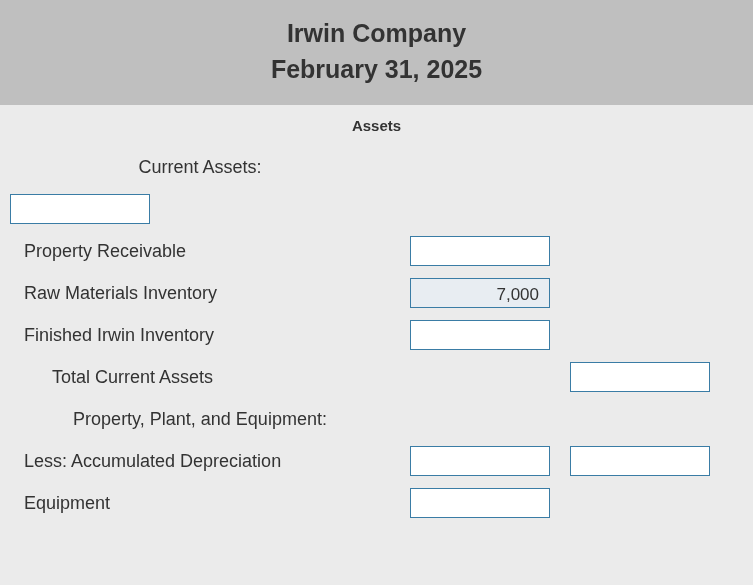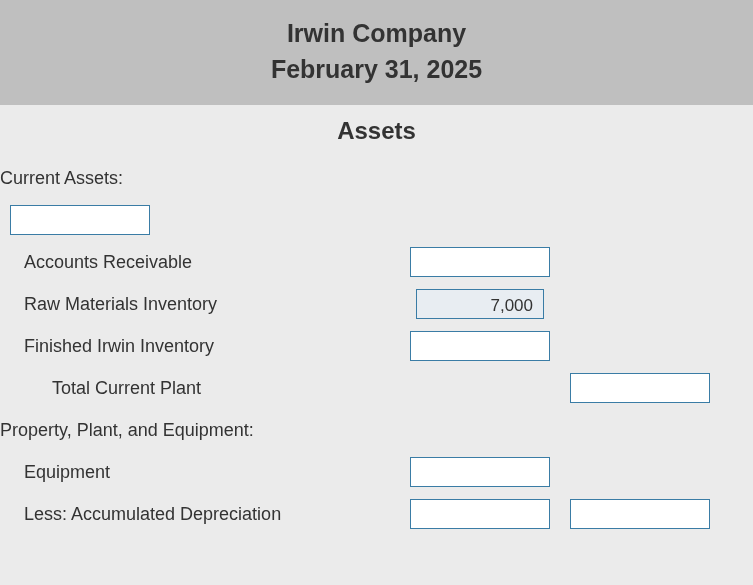--- a/index.html
+++ b/index.html
@@ -25,36 +25,36 @@
       font-weight: bold;
       color: #333;
       margin: 7px 0;
       font-size: 25px;
     }
     .section-title {
       text-align: center;
       font-weight: bold;
       color: #333;
       padding: 12px 0;
-      font-size: 24px;
+      font-size: 15px;
     }
     .body {
       padding: 0 0 0 0;
     }
     .row {
       display: flex;
       align-items: center;
       min-height: 42px;
     }
     .label {
       flex: 0 0 400px;
       padding-left: 0;
       color: #333;
     }
-    .label.lv0 { padding-left: 0px; }
+    .label.lv0 { padding-left: 0px; text-align: center; }
     .label.lv1 { padding-left: 24px; }
     .label.lv2 { padding-left: 52px; }
     .col1 {
       flex: 0 0 160px;
       display: flex;
       justify-content: center;
     }
     .col2 {
       flex: 0 0 160px;
       display: flex;
@@ -65,21 +65,21 @@
       height: 30px;
       border: 1px solid #3a7ca5;
       background: #fff;
       font-size: 17px;
       text-align: right;
       padding: 2px 8px;
       color: #333;
       font-family: inherit;
     }
     .filled {
-      width: 128px;
+      width: 140px;
       height: 30px;
       border: 1px solid #3a7ca5;
       background: #e8edf2;
       font-size: 17px;
       text-align: right;
       padding: 3px 10px 0 0;
       color: #333;
       display: flex;
       align-items: center;
       justify-content: flex-end;
@@ -124,21 +124,21 @@
   </div>
 
   <div class="row">
     <div class="col1">
       <input type="text" class="input-box" value="" style="">
     </div>
     <div class="col2"></div>
   </div>
 
   <div class="row">
-    <div class="label lv1">Accounts Receivable</div>
+    <div class="label lv1">Property Receivable</div>
     <div class="col1">
       <input type="text" class="input-box" value="" style="">
     </div>
     <div class="col2"></div>
   </div>
 
   <div class="row">
     <div class="label lv1">Raw Materials Inventory</div>
     <div class="col1">
       <div class="filled">7,000</div>
@@ -148,44 +148,44 @@
 
   <div class="row">
     <div class="label lv1">Finished Irwin Inventory</div>
     <div class="col1">
       <input type="text" class="underline-box" value="" style="">
     </div>
     <div class="col2"></div>
   </div>
 
   <div class="row">
-    <div class="label lv2">Total Current Plant</div>
+    <div class="label lv2">Total Current Assets</div>
     <div class="col1"></div>
     <div class="col2">
       <input type="text" class="input-box" value="" style="">
     </div>
   </div>
 
   <div class="row">
     <div class="label lv0">Property, Plant, and Equipment:</div>
     <div class="col1"></div>
     <div class="col2"></div>
   </div>
 
   <div class="row">
-    <div class="label lv1">Equipment</div>
-    <div class="col1">
-      <input type="text" class="input-box" value="" style="">
-    </div>
-    <div class="col2"></div>
-  </div>
-
-  <div class="row">
     <div class="label lv1">Less: Accumulated Depreciation</div>
     <div class="col1">
       <input type="text" class="underline-box" value="" style="">
     </div>
     <div class="col2">
       <input type="text" class="underline-box" value="" style="">
     </div>
   </div>
 
+  <div class="row">
+    <div class="label lv1">Equipment</div>
+    <div class="col1">
+      <input type="text" class="input-box" value="" style="">
+    </div>
+    <div class="col2"></div>
+  </div>
+
 </div>
 
 </body></html>

